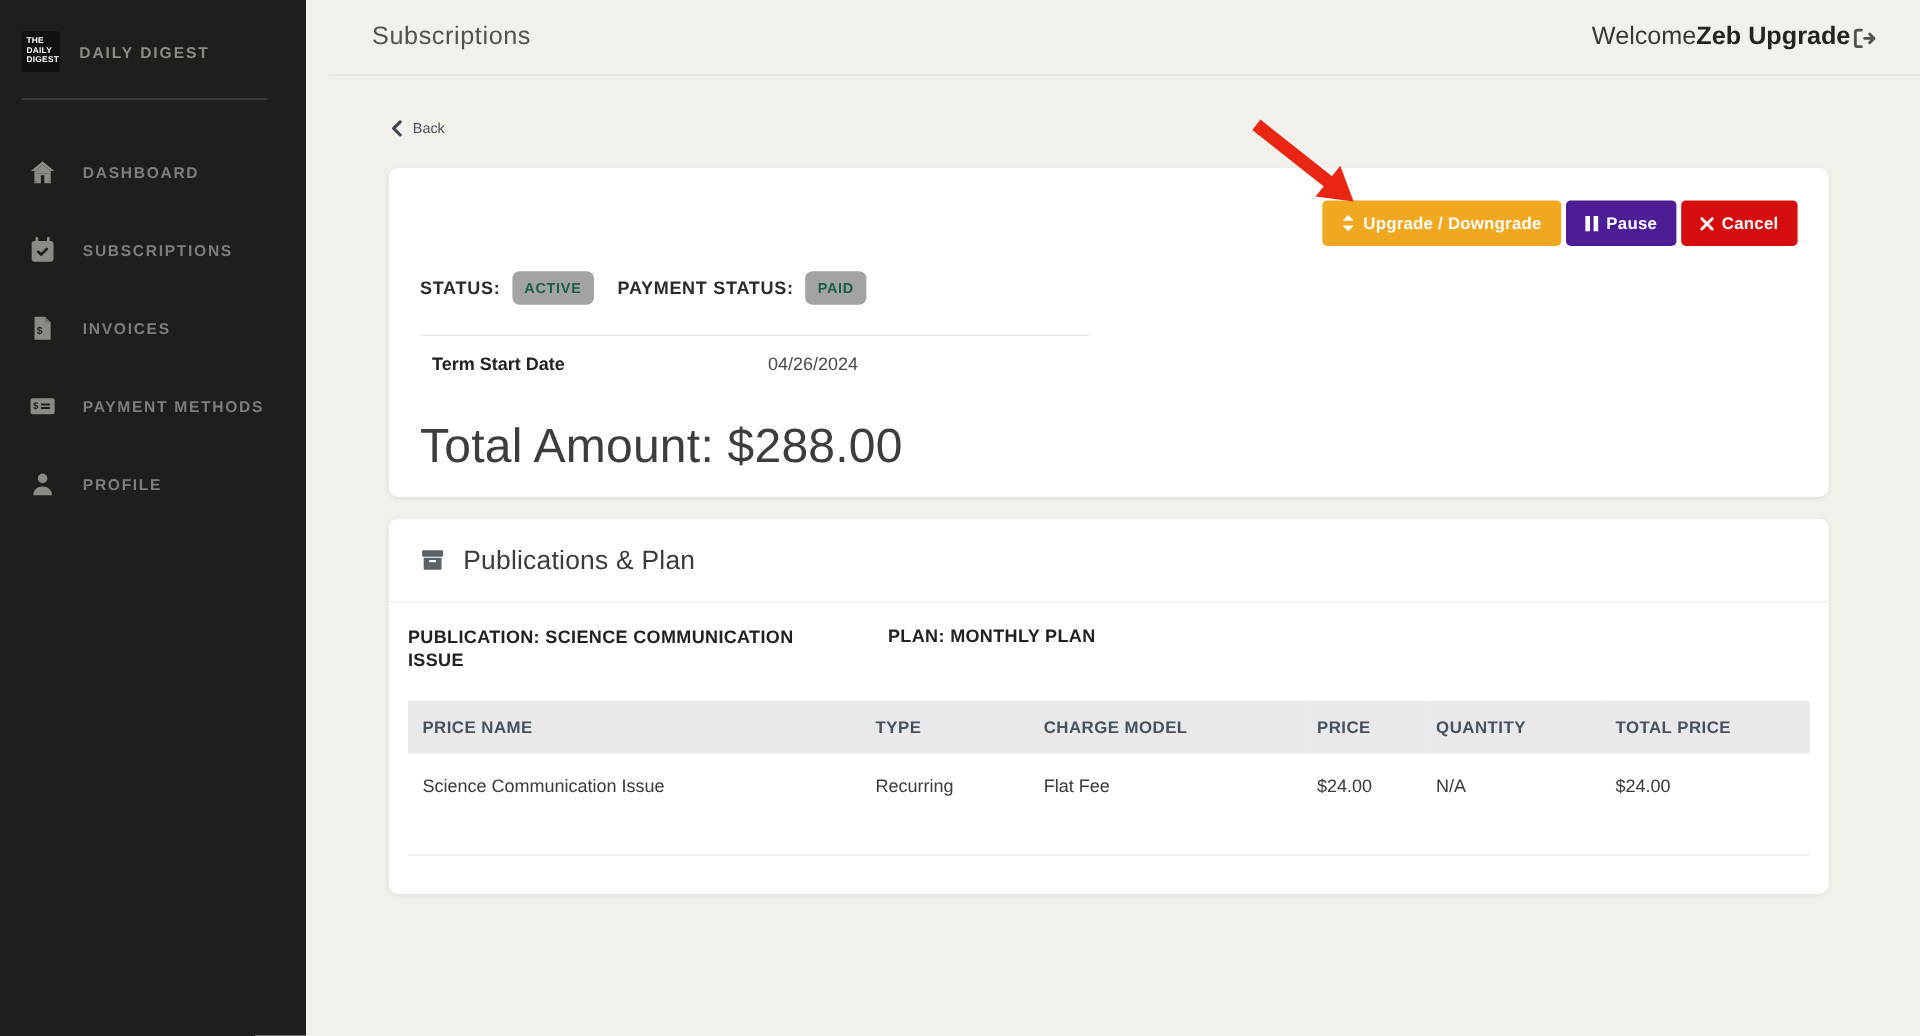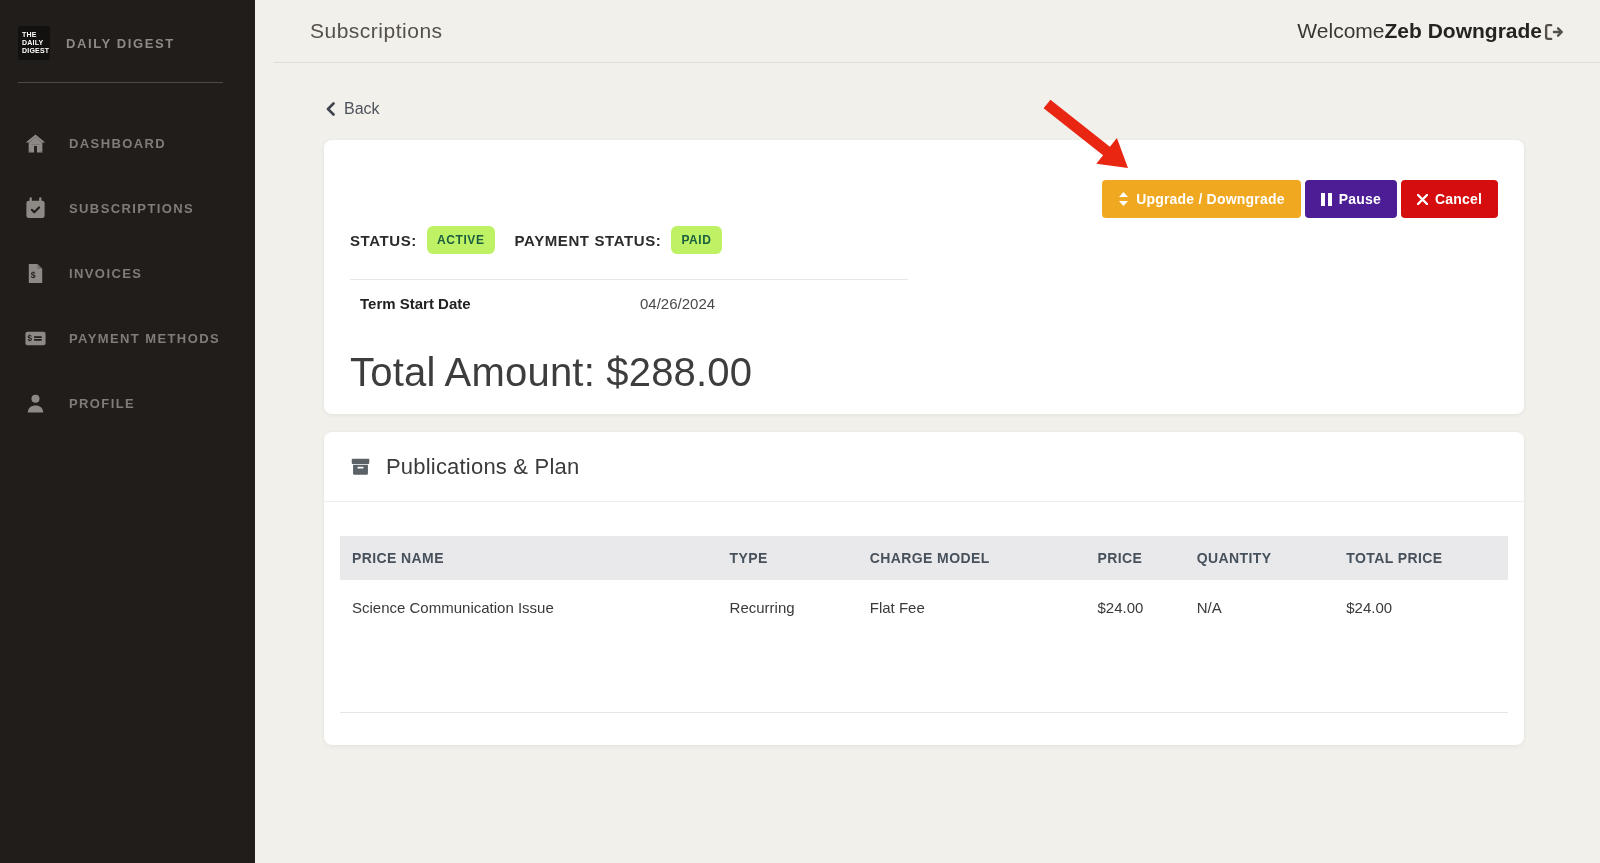--- a/index.html
+++ b/index.html
@@ -37,45 +37,45 @@
   }
   .topbar-title { font-size:21px; color:#55504b; letter-spacing:.5px; }
   .welcome { display:flex; align-items:flex-end; gap:0; font-size:21px; color:#3a3733; }
   .welcome b { color:#262420; }
   .logout-icon svg { width:22px; height:22px; display:block; }
 
   
   .content { position:absolute; left:274px; top:64px; width:1326px; height:799px; }
   .back-link {
     position:absolute; left:50px; top:36px; display:flex; align-items:center; gap:6px;
-    color:#4e525c; font-size:16px; cursor:pointer;
+    color:#4e525c; font-size:12px; cursor:pointer;
   }
   .back-link svg { width:14px; height:14px; }
 
   .card {
     position:absolute; left:50px; width:1200px; background:#ffffff;
     border-radius:8px; box-shadow:0 1px 4px rgba(40,40,40,.07);
   }
   .card1 { top:76px; height:274px; }
   .card1-title { position:absolute; left:26px; top:30px; font-size:26px; color:#3b3b3b; letter-spacing:.2px; }
   .btn-row { position:absolute; right:26px; top:27px; display:flex; gap:4px; }
   .btn {
     height:38px; border:none; border-radius:4px; color:#ffffff; font-weight:bold;
     font-size:14px; display:flex; align-items:center; gap:7px; padding:0 16px;
-    cursor:pointer; font-family:"Liberation Sans", sans-serif; letter-spacing:.2px;margin-top:13px;
+    cursor:pointer; font-family:"Liberation Sans", sans-serif; letter-spacing:.2px;
   }
   .btn svg { display:block; }
   .btn-upgrade { background:#f0a821; }
   .btn-pause   { background:#4c1d95; }
   .btn-cancel  { background:#d60d0e; }
 
   .status-row { position:absolute; left:26px; top:86px; display:flex; align-items:center; gap:10px; }
   .status-label { font-size:15px; font-weight:bold; color:#2b2b2b; letter-spacing:.6px; }
   .badge {
-    background:#bef264; color:#1b5e41; font-size:12px; font-weight:bold;
+    background:#a3a3a3; color:#1b5e41; font-size:12px; font-weight:bold;
     letter-spacing:.6px; padding:7px 10px; border-radius:6px;
   }
   .pay-label { margin-left:10px; }
   .term-divider { position:absolute; left:26px; top:139px; width:558px; height:1px; background:#e7e7e7; }
   .term-row { position:absolute; left:36px; top:155px; display:flex; }
   .term-label { font-size:15px; font-weight:bold; color:#222222; width:280px; }
   .term-value { font-size:15px; color:#4a4a4a; }
   .total-amount { position:absolute; left:26px; top:210px; font-size:40px; color:#3d3d3d; letter-spacing:.2px; }
 
   .card2 { top:368px; height:313px; }
@@ -162,21 +162,21 @@
           </svg>
         <span class="nav-label">PROFILE</span>
       </div>
     </nav>
   </aside>
 
   <header class="topbar">
     <div class="topbar-title">Subscriptions</div>
     <div class="welcome">
       <span>Welcome</span>
-      <b>Zeb Downgrade</b>
+      <b>Zeb Upgrade</b>
       <span class="logout-icon">
         <svg viewBox="0 0 24 24" fill="none" stroke="#55504b" stroke-width="2.6" stroke-linecap="round" stroke-linejoin="round">
             <path d="M10 4.5H6.5a2 2 0 0 0-2 2v11a2 2 0 0 0 2 2H10"></path>
             <path d="M13 12h8"></path>
             <path d="m17.5 8 4 4-4 4"></path>
           </svg>
       </span>
     </div>
   </header>
 
@@ -235,20 +235,24 @@
       <div class="card2-header">
         <svg viewBox="0 0 24 24">
             <rect x="2" y="3" width="20" height="6" rx="1" fill="#5a6268"></rect>
             <path d="M3.5 10h17v10a1.5 1.5 0 0 1-1.5 1.5H5A1.5 1.5 0 0 1 3.5 20V10z" fill="#5a6268"></path>
             <rect x="8.5" y="12.2" width="7" height="2.2" rx="1" fill="#ffffff"></rect>
           </svg>
         <span class="card2-title">Publications &amp; Plan</span>
       </div>
 
       <div class="card2-body">
+        <div class="pub-plan-row">
+          <div class="pub-label">PUBLICATION: SCIENCE COMMUNICATION ISSUE</div>
+          <div class="plan-label">PLAN: MONTHLY PLAN</div>
+        </div>
 
         <table class="charges">
           <colgroup>
             <col style="width:32.5%">
               <col style="width:12%">
               <col style="width:19.5%">
             <col style="width:8.5%">
               <col style="width:12.8%">
               <col style="width:14.7%">
           </colgroup>

